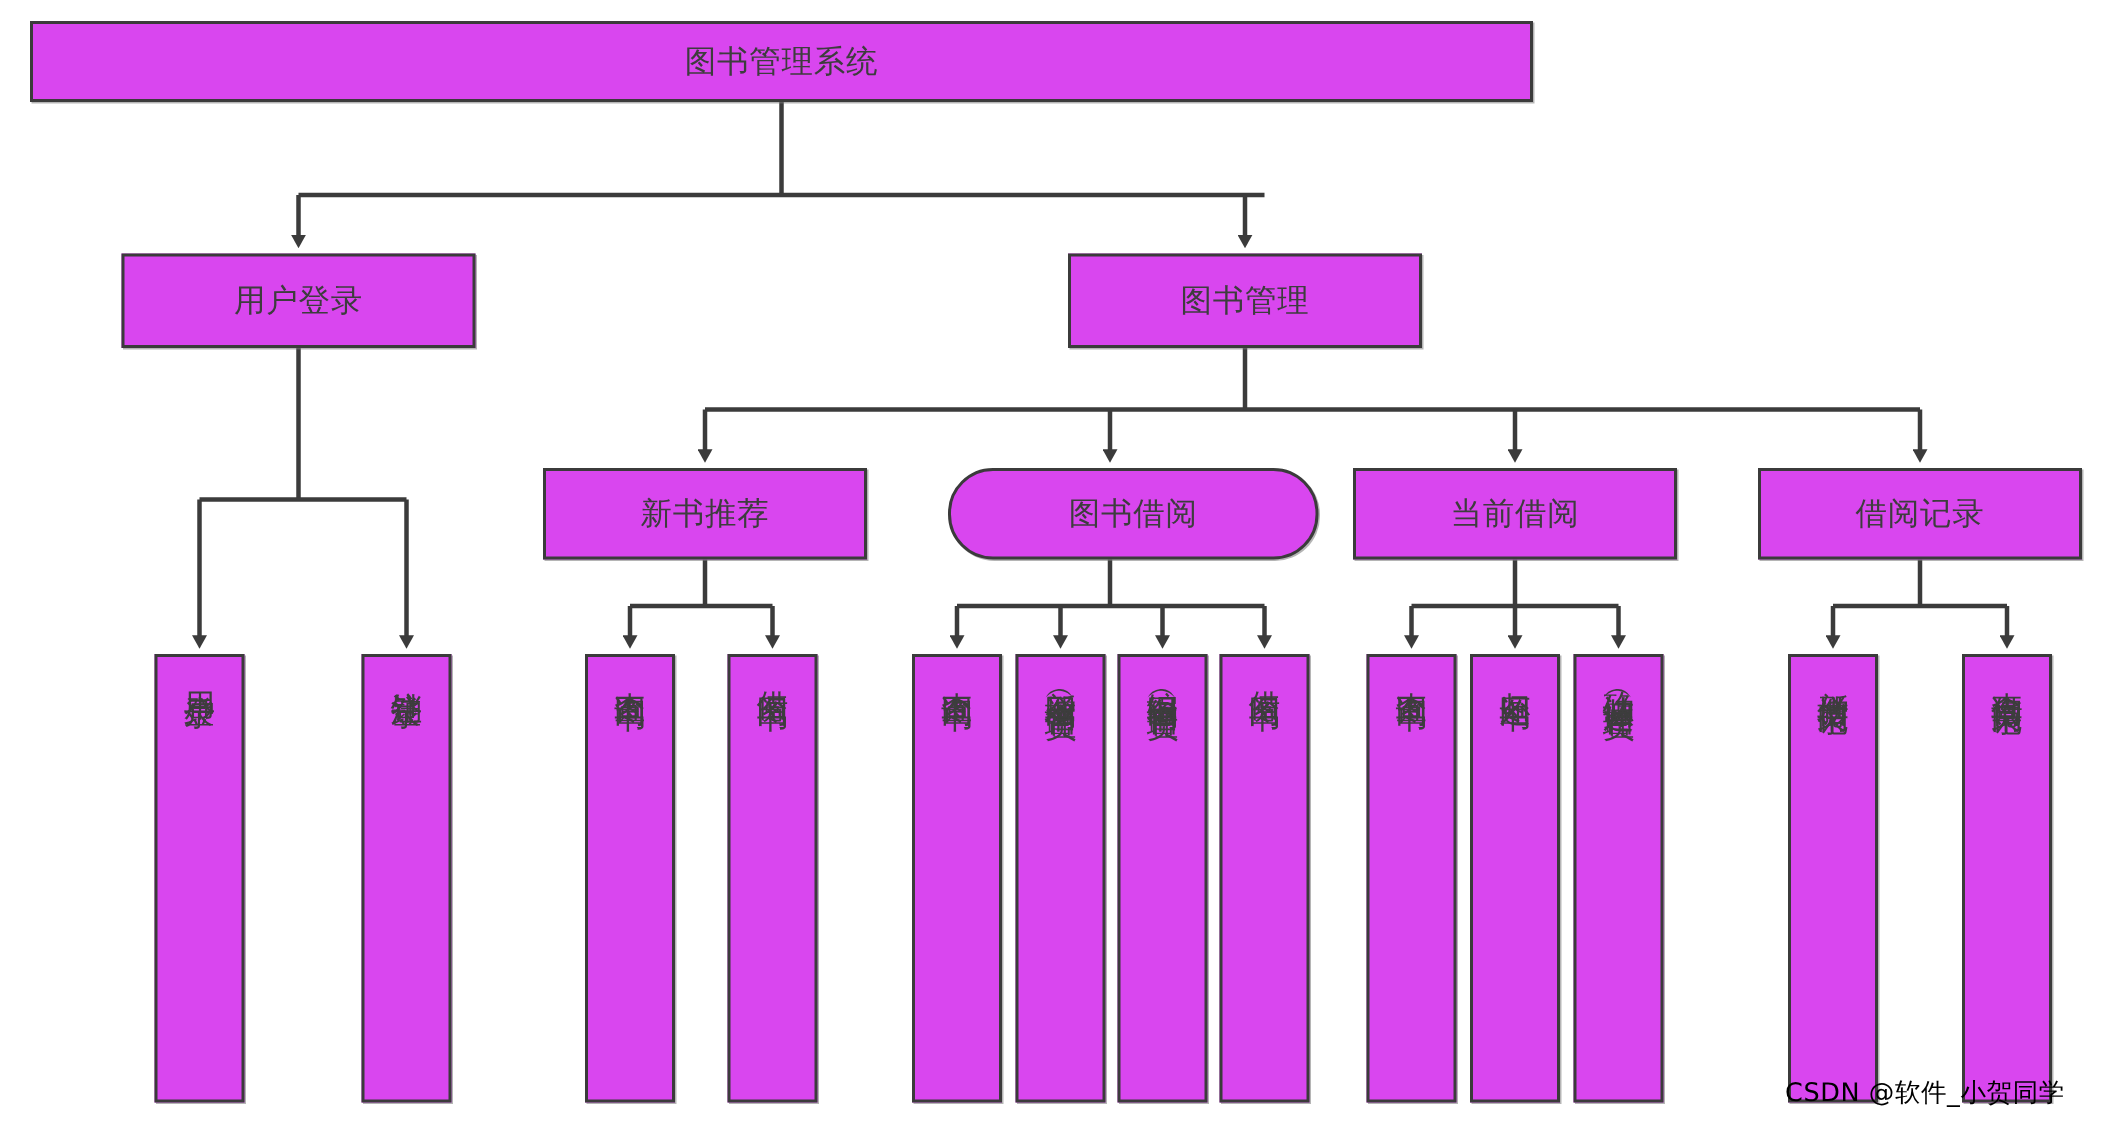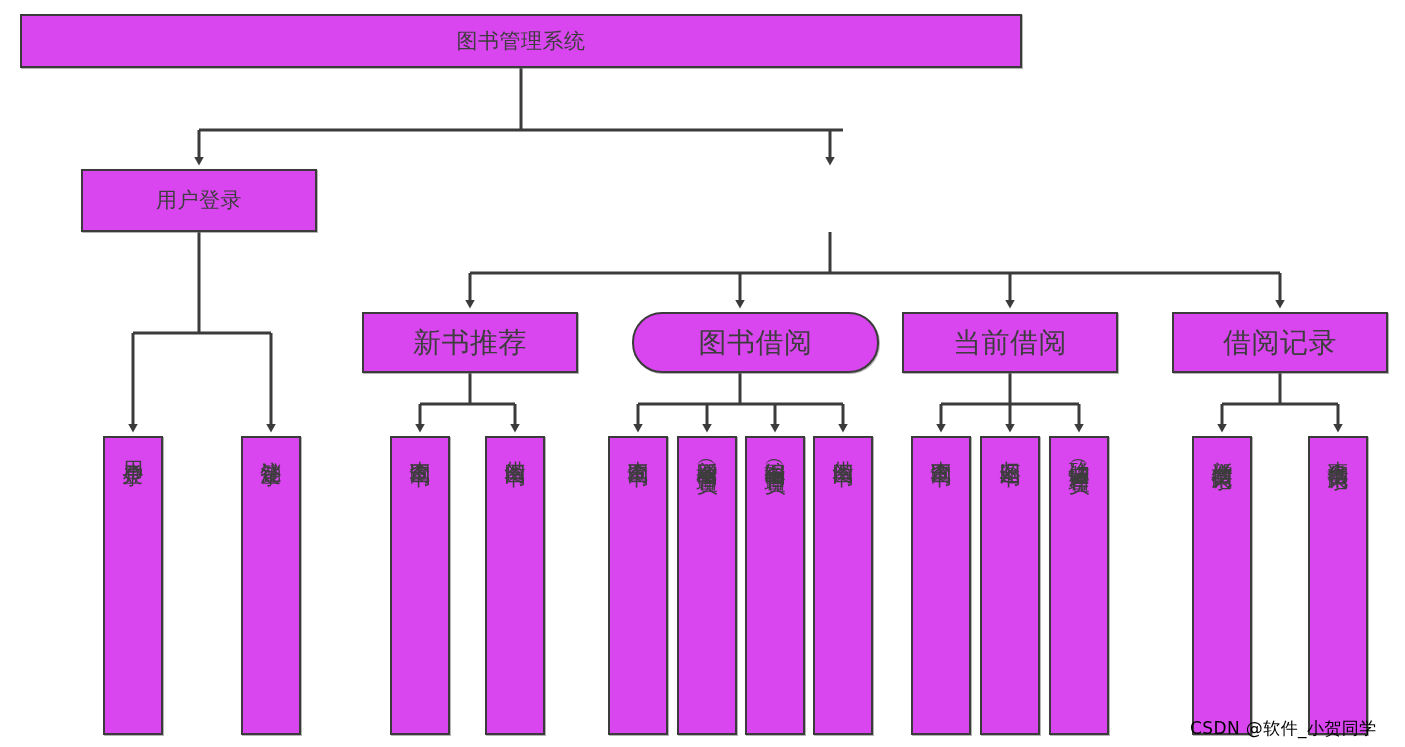--- a/index.html
+++ b/index.html
@@ -38,21 +38,21 @@
   }
   .node .label {
     color: #3d3d3d;
     letter-spacing: 0.5px;
     line-height: 1.18;
     text-align: center;
     white-space: nowrap;
   }
   .node-root .label { font-size: 21px; }
   .node-l2 .label   { font-size: 21px; }
-  .node-l3 .label   { font-size: 28px; }
+  .node-l3 .label   { font-size: 21px; }
   .node-leaf {
     align-items: flex-start;
     justify-content: center;
     padding-top: 6px;
   }
   .node-leaf .label {
     font-size: 21px;
     writing-mode: vertical-rl;
     text-orientation: upright;
     white-space: pre;
@@ -123,20 +123,23 @@
     </g>
   </svg>
 
   <div class="node node-root" style="left:20px; top:14px; width:1002px; height:54px;">
     <span class="label">图书管理系统</span>
   </div>
 
   <div class="node node-l2" style="left:81px; top:169px; width:236px; height:63px;">
     <span class="label">用户登录</span>
   </div>
+  <div class="node node-l2" style="left:712px; top:169px; width:236px; height:63px;">
+    <span class="label">图书管理</span>
+  </div>
 
   <div class="node node-l3" style="left:362px; top:312px; width:216px; height:61px;">
     <span class="label">新书推荐</span>
   </div>
   <div class="node node-l3" style="left:632px; top:312px; width:247px; height:61px;border-radius:30px;">
     <span class="label">图书借阅</span>
   </div>
   <div class="node node-l3" style="left:1172px; top:312px; width:216px; height:61px;">
     <span class="label">借阅记录</span>
   </div>

